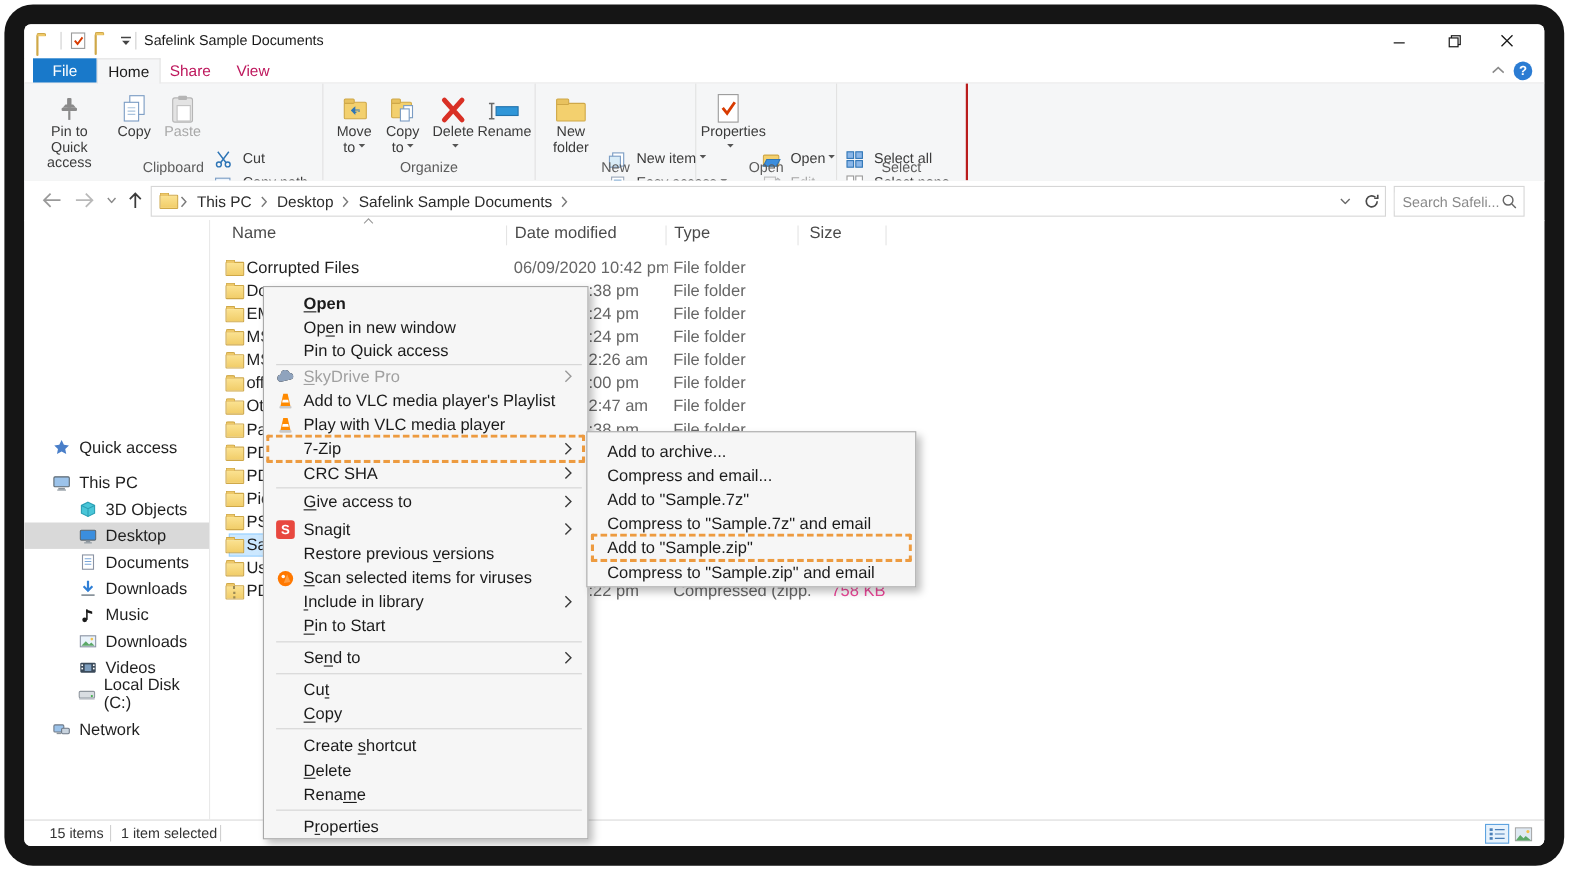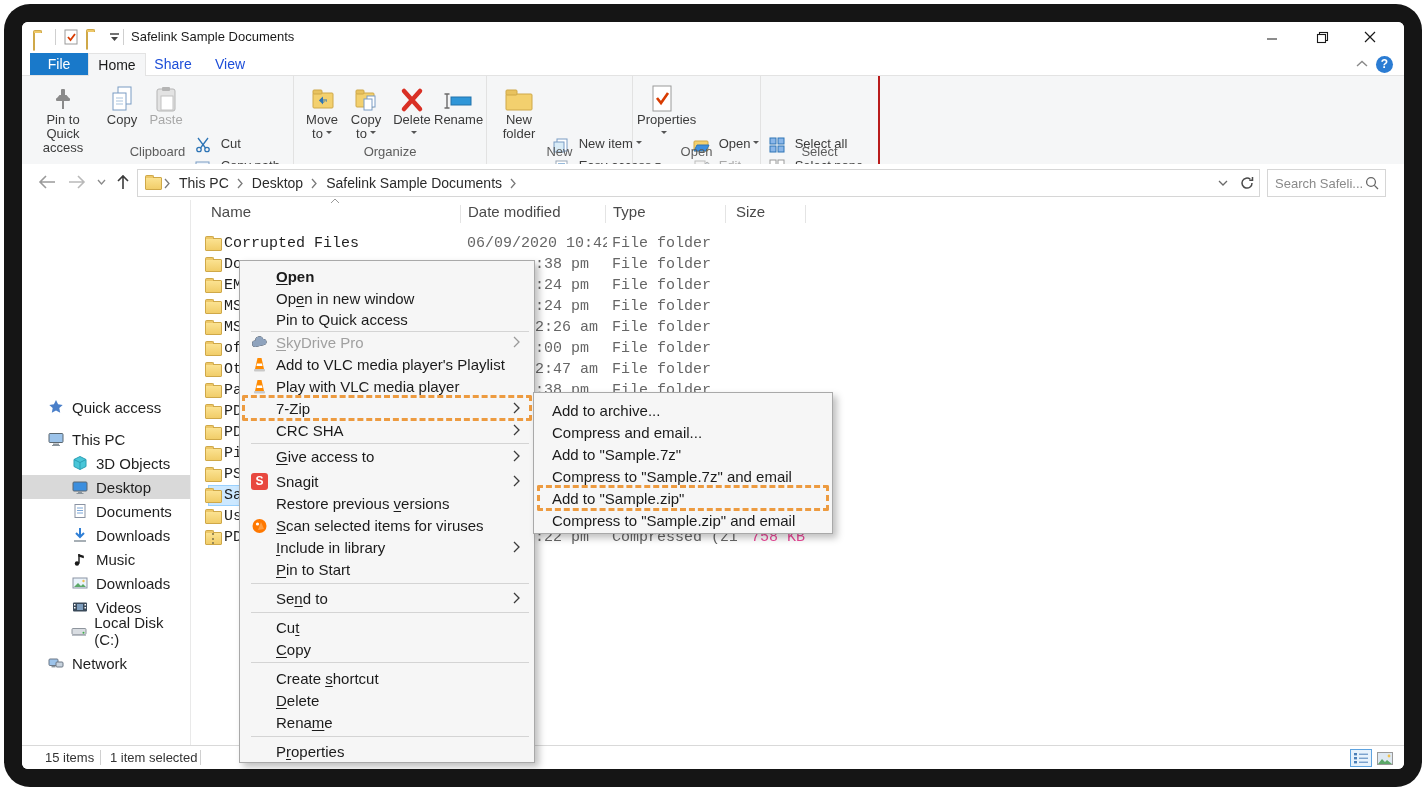--- a/index.html
+++ b/index.html
@@ -7,21 +7,21 @@
   .abs{position:absolute;}
   .shell{position:absolute;left:4px;top:4px;width:1418px;height:783px;background:#151515;border-radius:26px;}
   .win{position:absolute;left:18px;top:18px;width:1382px;height:747px;background:#fff;border-radius:6px;overflow:hidden;}
   
   .titlebar{position:absolute;left:0;top:0;width:100%;height:31px;background:#fff;}
   .qat-sep{position:absolute;top:7px;width:1px;height:16px;background:#cfcfcf;}
   .title-text{position:absolute;left:109px;top:7px;font-size:13px;color:#1a1a1a;white-space:nowrap;}
   .winctl{position:absolute;top:0;width:44px;height:30px;display:flex;align-items:center;justify-content:center;}
   
   .tabsrow{position:absolute;left:0;top:31px;width:100%;height:22px;background:#fff;border-bottom:1px solid #e3e3e3;}
-  .tab{position:absolute;top:0;height:22px;line-height:22px;text-align:center;font-size:14px;color:#1d4ed8;}
+  .tab{position:absolute;top:0;height:22px;line-height:22px;text-align:center;font-size:14px;color:#be185d;}
   .tab-file{background:#1979ca;color:#fff;}
   .tab-active{background:#f5f6f7;border:1px solid #e3e3e3;border-bottom:none;height:23px;color:#1a1a1a;}
   .help-circle{display:inline-block;width:17px;height:17px;border-radius:50%;background:#2b7cd3;color:#fff;
     font-size:12px;font-weight:bold;text-align:center;line-height:17px;}
   
   .ribbon{position:absolute;left:0;top:54px;width:100%;height:88px;background:#f5f6f7;border-bottom:1px solid #d9d9d9;}
   .rgroup{position:absolute;top:0;height:88px;border-right:1px solid #e2e2e2;}
   .grp-label{position:absolute;top:68px;left:0;width:100%;text-align:center;font-size:13px;color:#5c5c5c;}
   .rb-big{position:absolute;top:3px;text-align:center;font-size:13px;color:#3b3b3b;line-height:14px;}
   .rb-big .ric{height:34px;display:flex;align-items:flex-end;justify-content:center;}
@@ -45,21 +45,21 @@
   
   .main{position:absolute;left:0;top:178px;width:100%;height:545px;background:#fff;}
   .side-sep{position:absolute;left:168px;top:0;width:1px;height:545px;background:#e9e9e9;}
   .side-item{position:absolute;left:0;width:168px;height:24px;display:flex;align-items:center;font-size:15px;color:#1f1f1f;}
   .side-item .sic{width:17px;height:16px;margin-right:7px;display:inline-flex;}
   .side-sel{background:#d9d9d9;}
   
   .colhdr{position:absolute;top:3px;font-size:15px;color:#4a4a4a;}
   .colsep{position:absolute;top:5px;width:1px;height:18px;background:#e4e4e4;}
   .frow{position:absolute;left:168px;width:640px;height:21px;font-size:15px;color:#1e1e1e;}
-  .frow .cell{position:absolute;top:0;height:21px;line-height:21px;white-space:nowrap;overflow:hidden;font-family:Liberation Mono, monospace;}
+  .frow .cell{position:absolute;top:0;height:21px;line-height:21px;white-space:nowrap;overflow:hidden;}
   .c-name{left:34px;width:220px;}
   .c-date{left:277px;width:140px;color:#666;}
   .c-type{left:422px;width:125px;color:#666;}
   .c-size{left:552px;width:63px;text-align:right;color:#ec4899;}
   .clip{padding-left:68px;}
   .row-sel{position:absolute;left:186px;width:602px;height:21px;background:#cce8ff;border:1px solid #99d1ff;box-sizing:border-box;}
   .ficon{position:absolute;left:15px;top:5px;width:15px;height:11px;background:linear-gradient(180deg,#fbe291,#f1cd69);
     border:1px solid #cfa848;border-radius:1px;}
   .ficon::before{content:"";position:absolute;left:-1px;top:-3px;width:7px;height:2px;background:#eec868;
     border:1px solid #cfa848;border-bottom:none;border-radius:2px 2px 0 0;}

